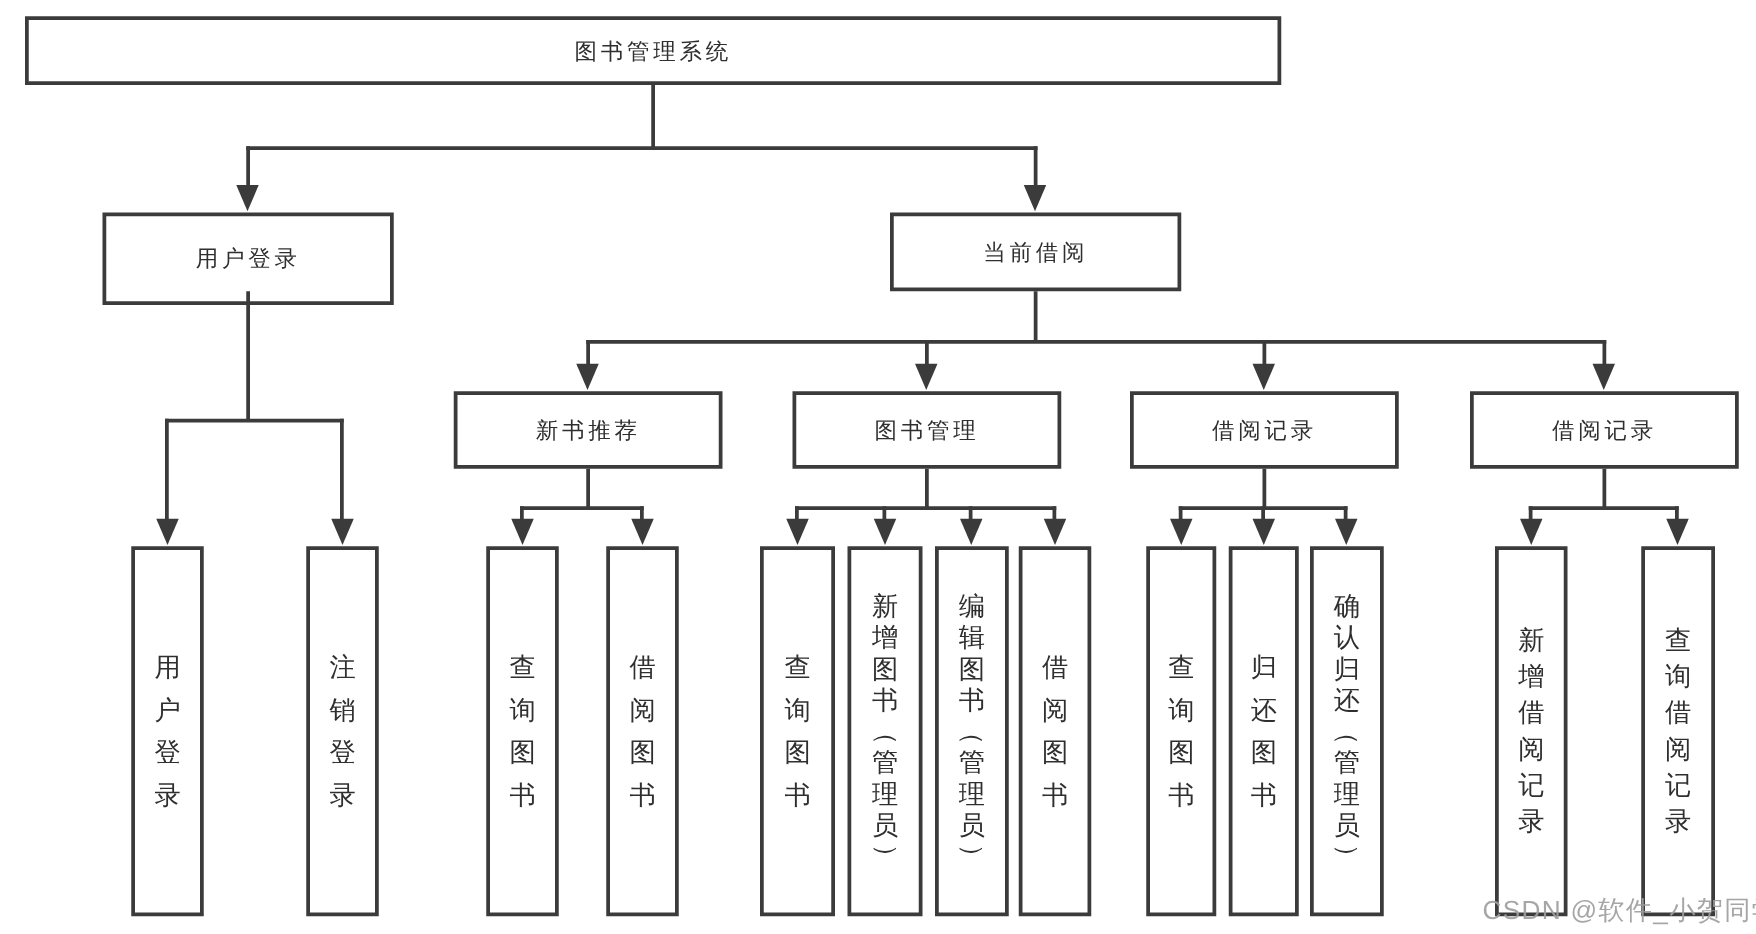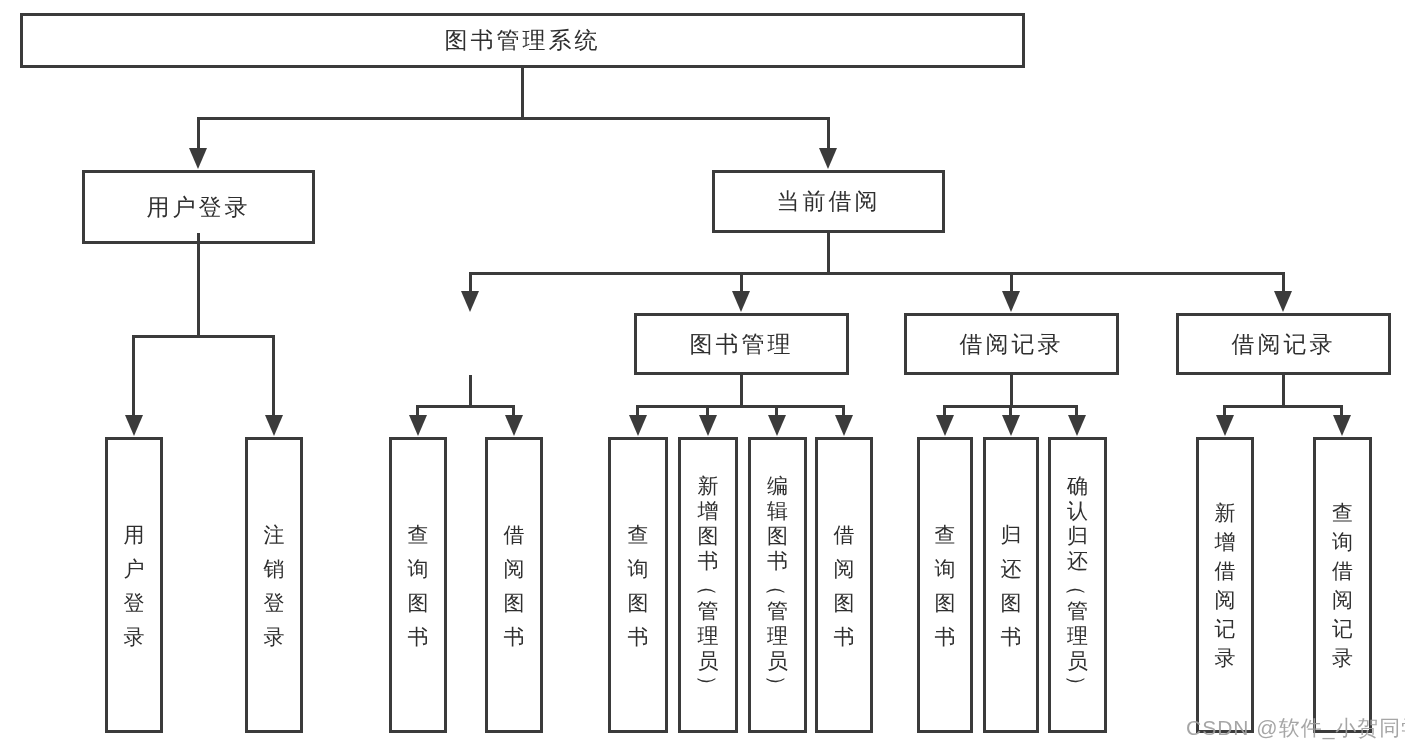--- a/index.html
+++ b/index.html
@@ -4,21 +4,21 @@
 <style>
   html,body{margin:0;padding:0;background:#fff;}
   #canvas{
     position:relative;width:1405px;height:747px;background:#ffffff;overflow:hidden;
     font-family:"Liberation Sans","DejaVu Sans",sans-serif;color:#2f2f2f;
   }
   .box{
     position:absolute;box-sizing:border-box;border:3px solid #3b3b3b;background:#fff;
     display:flex;align-items:center;justify-content:center;
   }
-  .box.h{font-size:23px;letter-spacing:3px;white-space:nowrap;}
+  .box.h{font-size:18px;letter-spacing:3px;white-space:nowrap;}
   .box.v{flex-direction:column;font-size:21px;line-height:1;}
   .box.v span{display:block;}
   .box.v span.rot{transform:rotate(90deg);}
   .gl{gap:13px;}  
   .gm{gap:8px;}   
   .gs{gap:4px;}   
   .c{position:absolute;background:#3b3b3b;}
   .c.v{width:3px;}
   .c.h{height:3px;}
   .arrow{
@@ -59,20 +59,21 @@
   <div class="c h" style="left:469px;top:272px;width:816px"></div>
   <div class="c v" style="left:469px;top:272px;height:20px"></div>
   <div class="c v" style="left:740px;top:272px;height:20px"></div>
   <div class="c v" style="left:1010px;top:272px;height:20px"></div>
   <div class="c v" style="left:1282px;top:272px;height:20px"></div>
   <div class="arrow" style="left:461px;top:291px"></div>
   <div class="arrow" style="left:732px;top:291px"></div>
   <div class="arrow" style="left:1002px;top:291px"></div>
   <div class="arrow" style="left:1274px;top:291px"></div>
 
+  <div class="box h" style="left:363px;top:313px;width:215px;height:62px">新书推荐</div>
   <div class="box h" style="left:634px;top:313px;width:215px;height:62px">图书管理</div>
   <div class="box h" style="left:904px;top:313px;width:215px;height:62px">借阅记录</div>
   <div class="box h" style="left:1176px;top:313px;width:215px;height:62px">借阅记录</div>
 
   <div class="c v" style="left:469px;top:375px;height:32px"></div>
   <div class="c v" style="left:740px;top:375px;height:32px"></div>
   <div class="c v" style="left:1010px;top:375px;height:32px"></div>
   <div class="c v" style="left:1282px;top:375px;height:32px"></div>
 
   <div class="c h" style="left:416px;top:405px;width:99px"></div>

